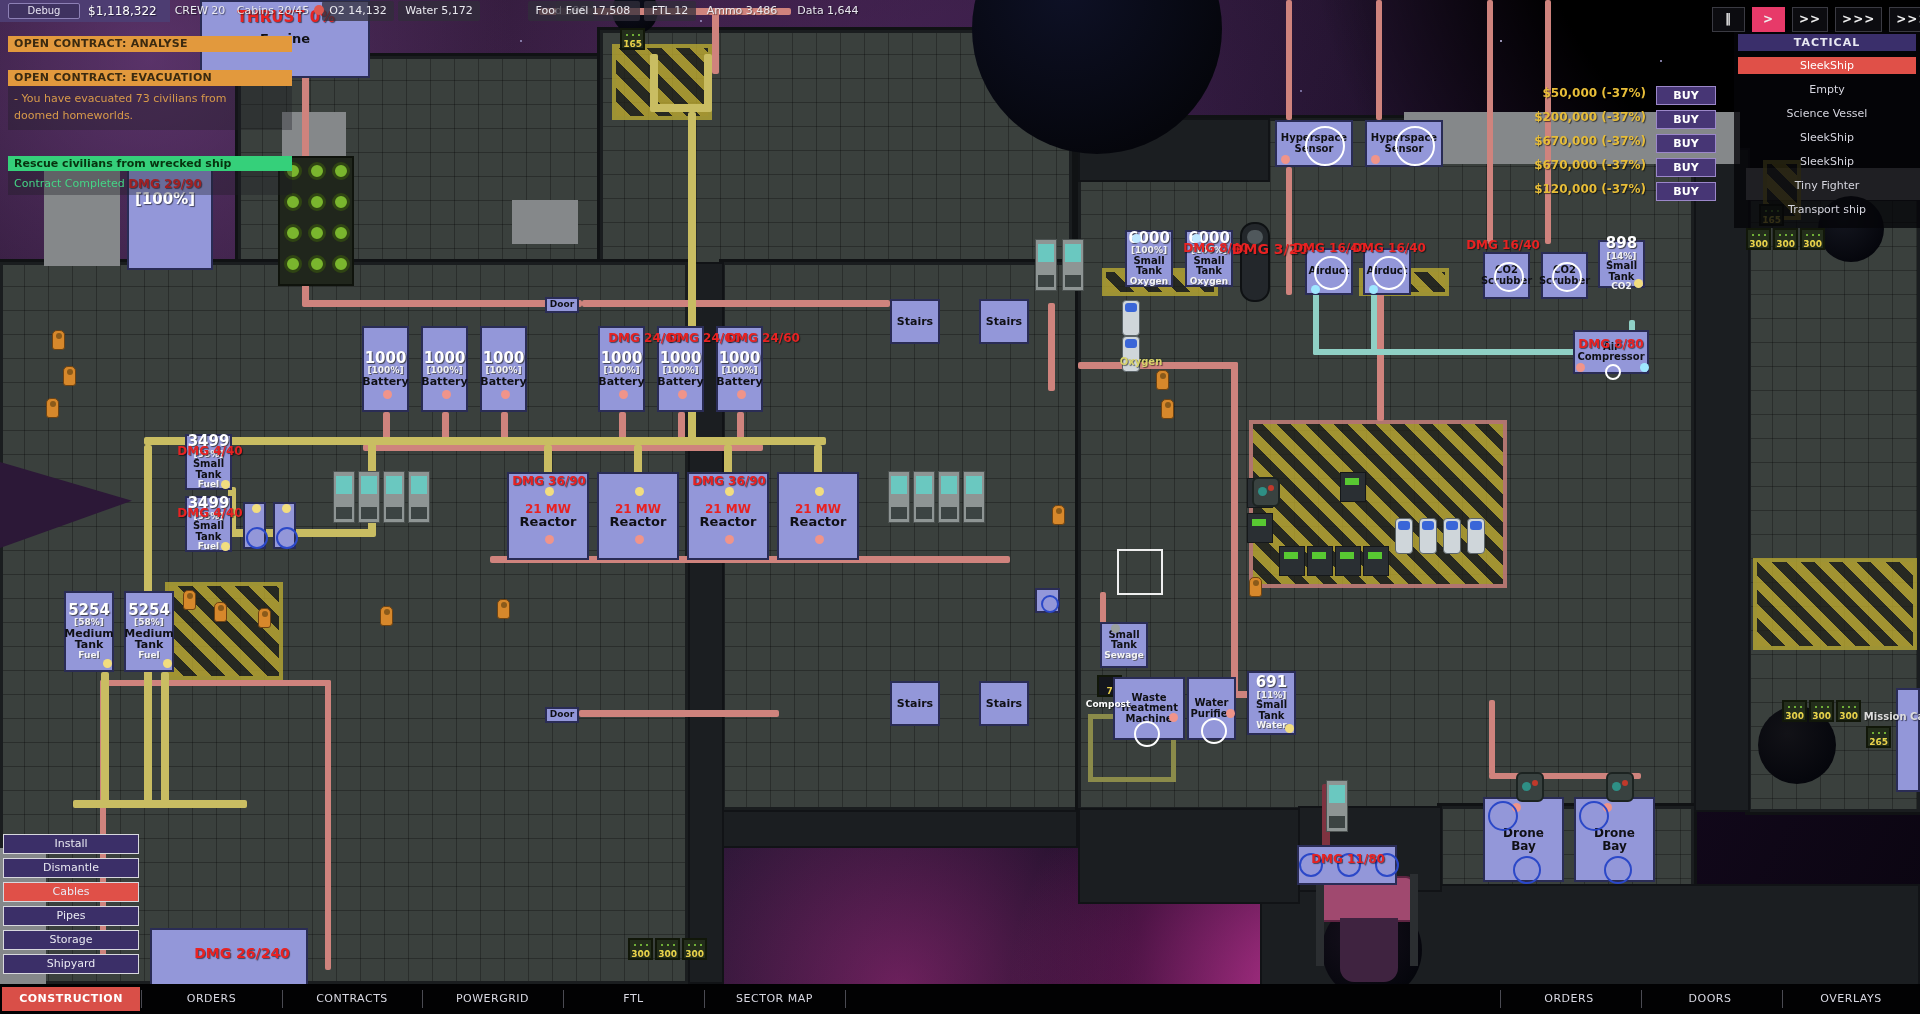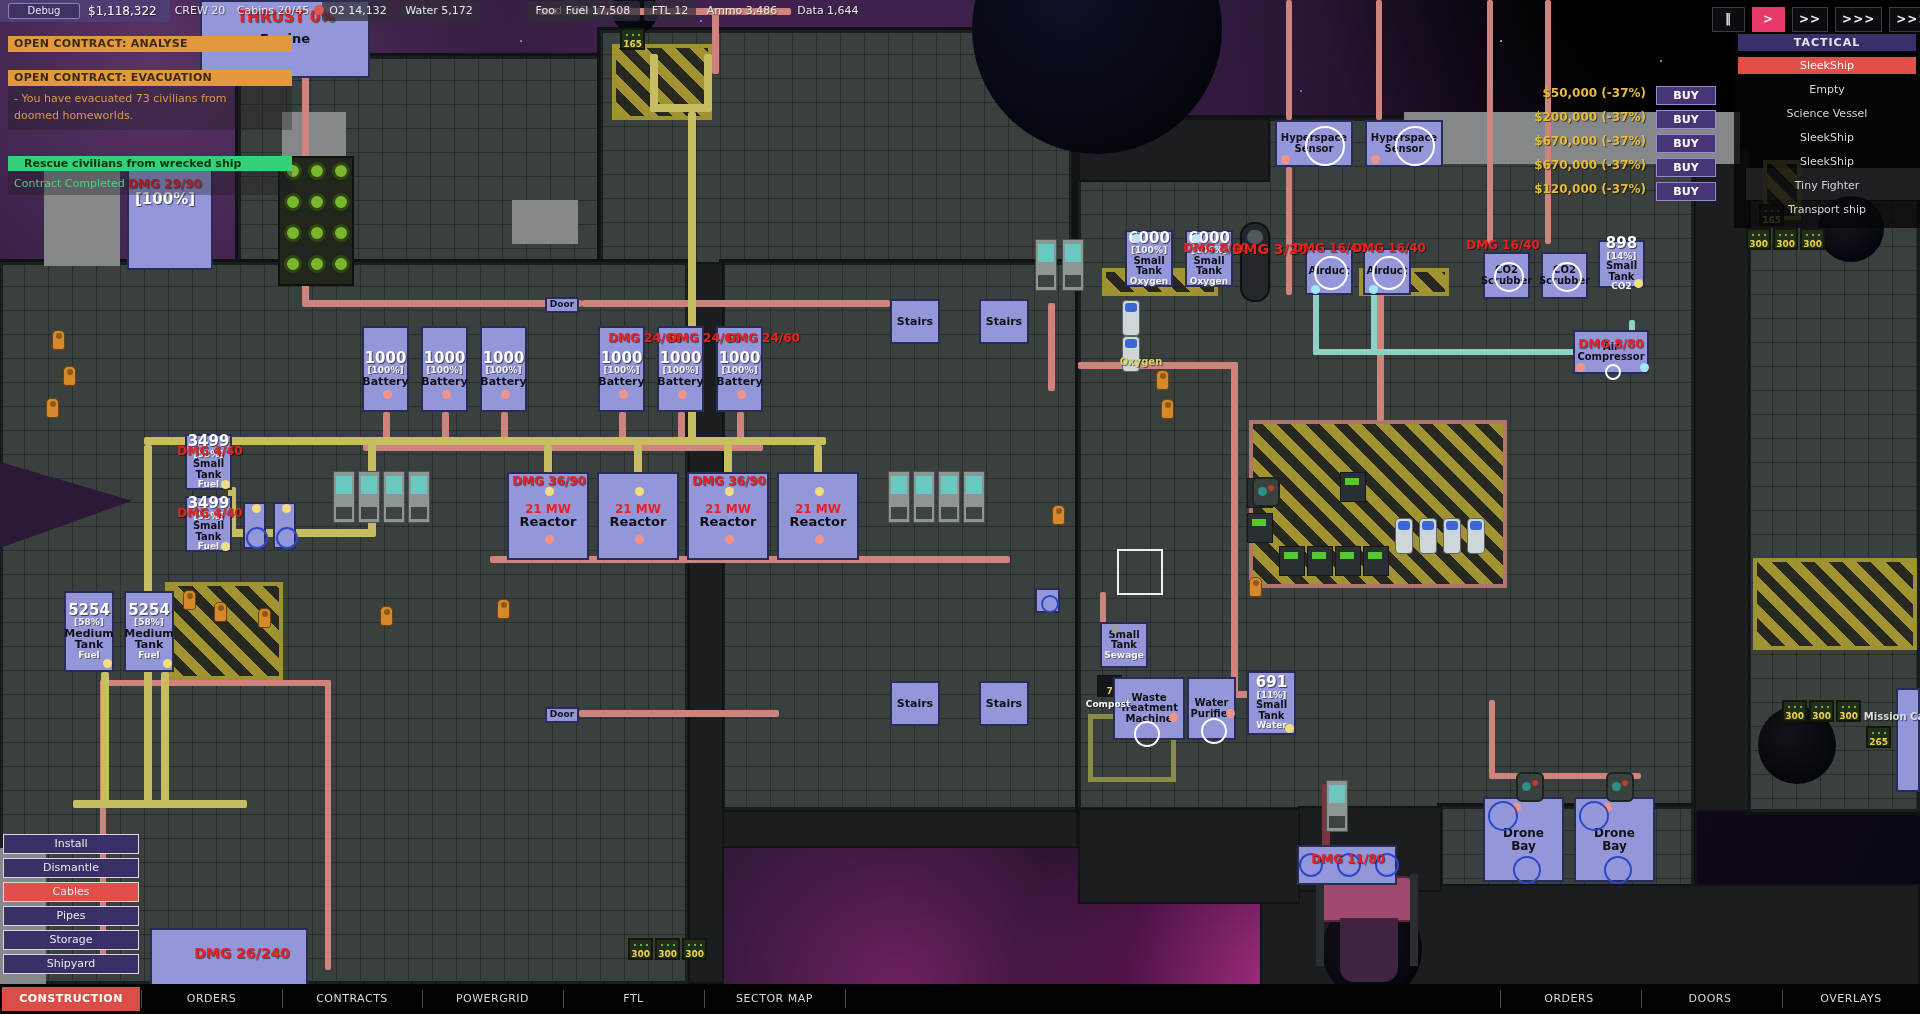--- a/index.html
+++ b/index.html
@@ -89,21 +89,21 @@
   .offer-price { position:absolute; color:#e7bd38; font-size:12px; font-weight:bold;
     text-align:right; width:200px; z-index:55; text-shadow:1px 1px 1px rgba(0,0,0,.6); }
   .buy-btn { position:absolute; width:60px; height:19px; background:#473675; border:1px solid #9b87c9;
     color:#fff; font-size:11px; font-weight:bold; text-align:center; line-height:17px; z-index:55; }
 
   #contracts { position:absolute; left:8px; top:36px; width:284px; z-index:55; font-size:11px; }
   .ct-header { height:16px; background:#e2993d; color:#3a2a10; font-weight:bold; line-height:16px;
     padding-left:6px; letter-spacing:.3px; }
   .ct-body { background:rgba(28,28,34,.55); color:#d89a4a; padding:4px 6px 6px 6px; line-height:17px; }
   .ct-gap { height:18px; }
-  .ct-objective { height:15px; background:#35d07a; color:#07330f; font-weight:bold; line-height:15px; padding-left:16px; }
+  .ct-objective { height:15px; background:#35d07a; color:#07330f; font-weight:bold; line-height:15px; padding-left:6px; }
   .ct-status { color:#44d585; padding:6px 0 0 6px; background:rgba(28,28,34,.35); height:24px; }
 
   #construction-menu { position:absolute; left:3px; top:834px; width:136px; z-index:55; }
   .cm-btn { height:20px; margin-bottom:4px; background:#3b2f68; border:1px solid #d8d8de;
     color:#e9e9f2; font-size:11px; text-align:center; line-height:18px; }
   .cm-active { background:#e05048; }
 
   #bottombar { position:absolute; left:0; top:984px; width:1920px; height:30px; background:#020203; z-index:60; }
   .bb-tab { position:absolute; top:3px; height:24px; color:#d8d8e2; font-size:11px; text-align:center;
     line-height:24px; letter-spacing:.5px; }

